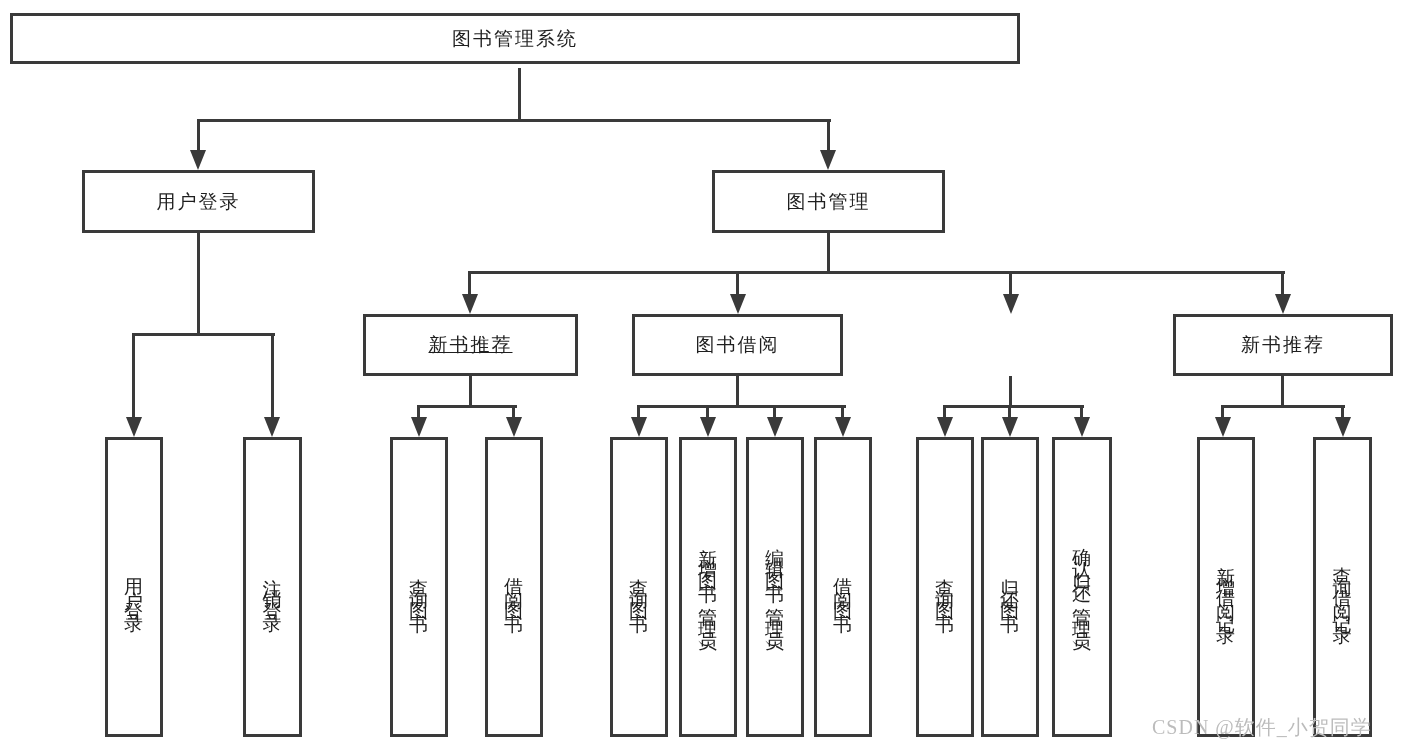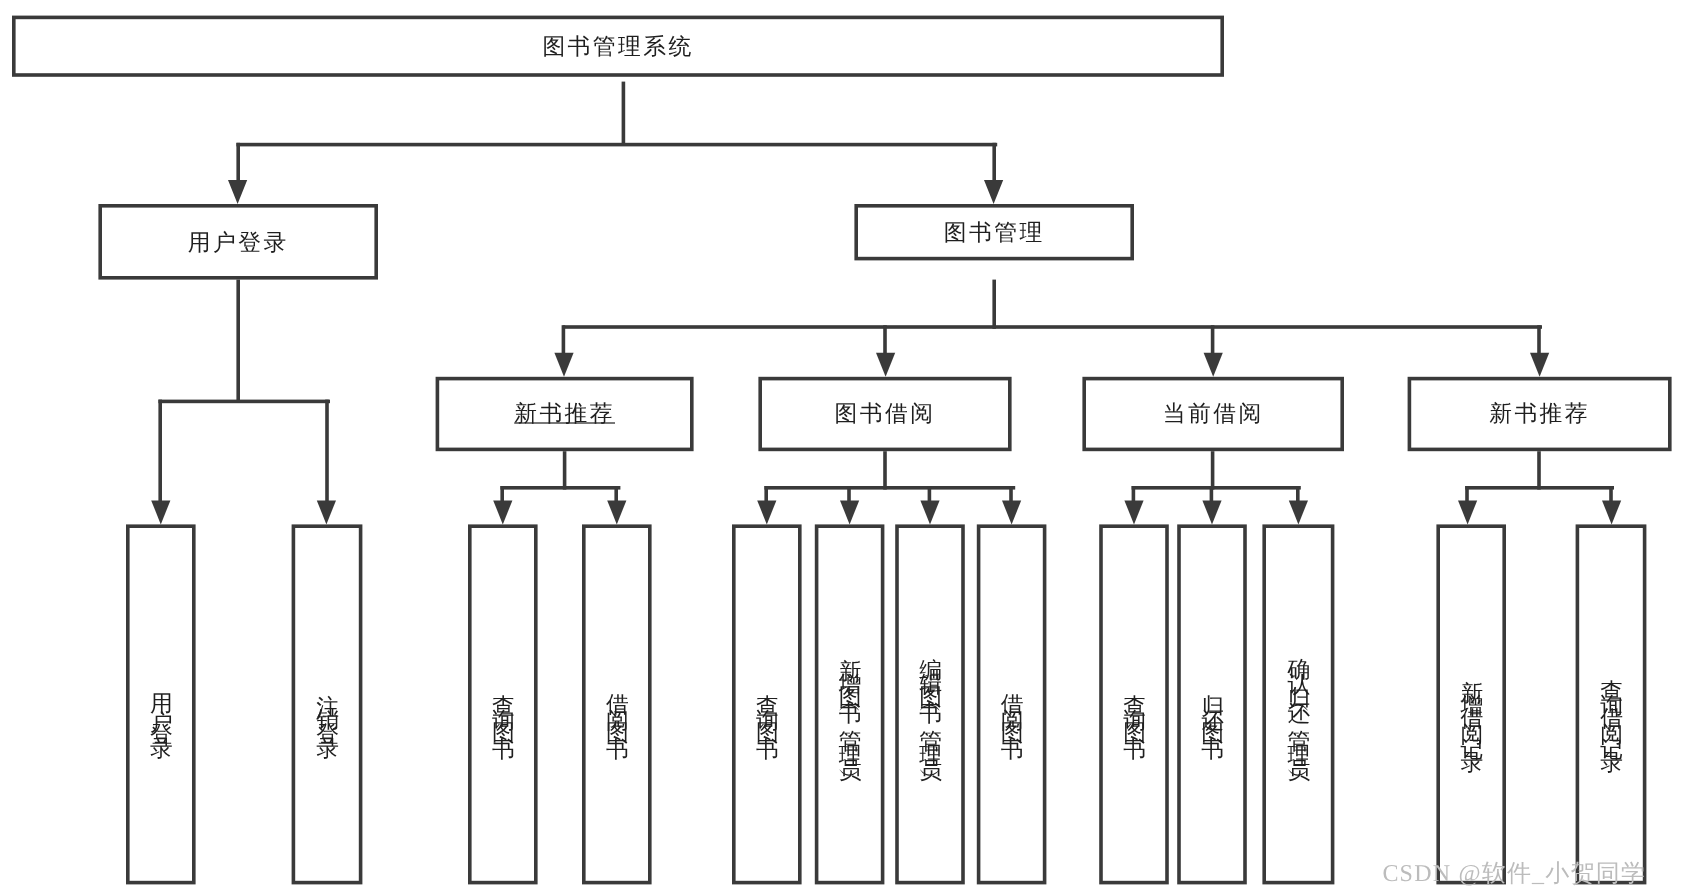--- a/index.html
+++ b/index.html
@@ -35,25 +35,24 @@
   }
 </style>
 </head>
 <body>
 
 <div class="canvas">
 
   <div class="box h" style="left:10px;top:13px;width:1010px;height:51px;">图书管理系统</div>
 
   <div class="box h" style="left:82px;top:170px;width:233px;height:63px;">用户登录</div>
-  <div class="box h" style="left:712px;top:170px;width:233px;height:47px;">图书管理</div>
+  <div class="box h" style="left:712px;top:170px;width:233px;height:63px;">图书管理</div>
 
   <div class="box h" style="left:363px;top:314px;width:215px;height:62px;text-decoration:underline;">新书推荐</div>
   <div class="box h" style="left:632px;top:314px;width:211px;height:62px;">图书借阅</div>
-  <div class="box h" style="left:902px;top:314px;width:218px;height:62px;">当前借阅</div>
   <div class="box h" style="left:1173px;top:314px;width:220px;height:62px;">新书推荐</div>
 
   <div class="box v" style="left:105px;top:437px;width:58px;height:300px;">用户登录</div>
   <div class="box v" style="left:243px;top:437px;width:59px;height:300px;">注销登录</div>
 
   <div class="box v" style="left:390px;top:437px;width:58px;height:300px;">查询图书</div>
   <div class="box v" style="left:485px;top:437px;width:58px;height:300px;">借阅图书</div>
 
   <div class="box v" style="left:610px;top:437px;width:58px;height:300px;">查询图书</div>
   <div class="box v" style="left:679px;top:437px;width:58px;height:300px;">新增图书（管理员）</div>

